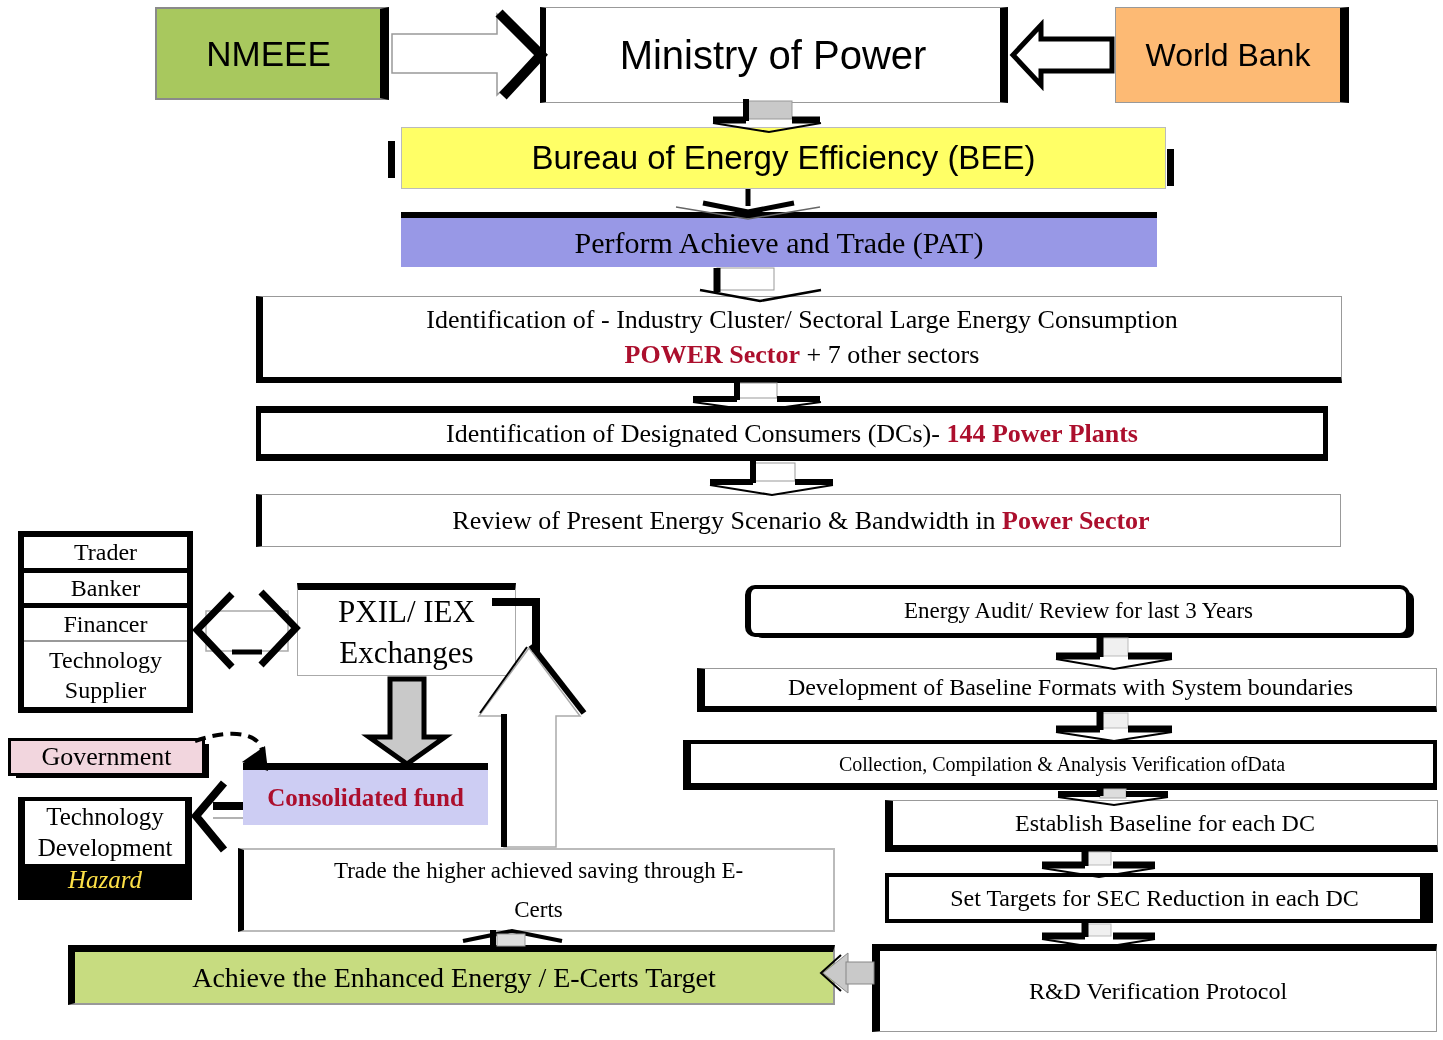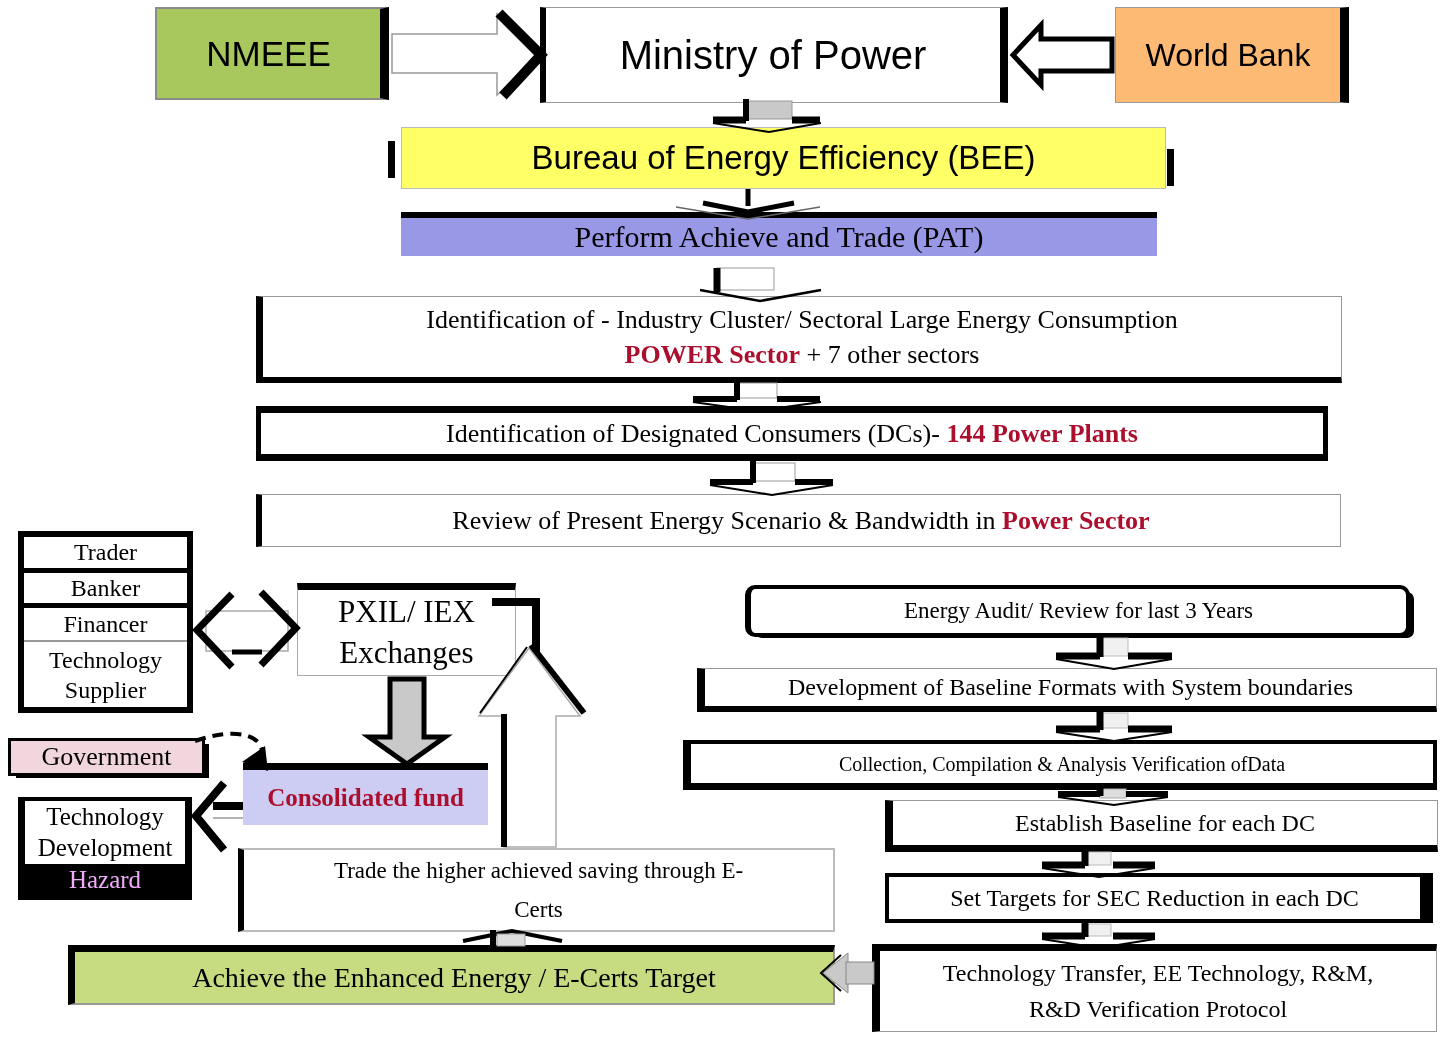--- a/index.html
+++ b/index.html
@@ -17,21 +17,21 @@
          border:2px solid #8a8a8a;border-right:9px solid #000;font-size:35px;}
   #ministry{left:540px;top:7px;width:468px;height:96px;border:1px solid #999;
          border-left:6px solid #000;border-right:8px solid #000;font-size:40px;}
   #worldbank{left:1115px;top:7px;width:234px;height:96px;background:#fdba74;
          border:1px solid #999;border-right:9px solid #000;font-size:32px;}
   #bee{left:401px;top:127px;width:765px;height:62px;background:#ffff66;
          border:1px solid #bbb;font-size:33px;}
   .tick{position:absolute;background:#000;z-index:4;}
   #bee-tick-l{left:388px;top:141px;width:7px;height:37px;}
   #bee-tick-r{left:1167px;top:149px;width:7px;height:37px;}
-  #pat{left:401px;top:212px;width:756px;height:44px;background:#9898e6;
+  #pat{left:401px;top:212px;width:756px;height:55px;background:#9898e6;
          border-top:6px solid #000;font-size:30px;}
   #ident{left:256px;top:296px;width:1086px;height:87px;border:1px solid #999;
          border-left:7px solid #000;border-bottom:6px solid #000;font-size:26px;line-height:1.35;}
   #dcs{left:256px;top:406px;width:1072px;height:55px;border:5px solid #000;
          border-top-width:7px;border-bottom-width:7px;font-size:26px;}
   #review{left:256px;top:494px;width:1085px;height:53px;border:1px solid #999;
          border-left:6px solid #000;font-size:26px;}
   #stakeholders{left:18px;top:531px;width:175px;height:182px;border:6px solid #000;
          font-size:24px;flex-direction:column;align-items:stretch;justify-content:flex-start;}
   .srow{display:flex;align-items:center;justify-content:center;}
@@ -42,21 +42,21 @@
   #pxil{left:297px;top:583px;width:219px;height:93px;border:1px solid #aaa;
          border-top:7px solid #000;font-size:31px;line-height:1.3;}
   #government{left:8px;top:738px;width:197px;height:38px;background:#f2d6de;
          border:3px solid #000;box-shadow:6px 4px 0 -2px #000;font-size:26px;}
   #fund{left:243px;top:763px;width:245px;height:62px;background:#cdcdf3;
          border-top:7px solid #000;font-size:25px;}
   #techdev{left:18px;top:797px;width:174px;height:103px;border:4px solid #000;
          border-left-width:7px;border-right-width:7px;flex-direction:column;
          align-items:stretch;justify-content:flex-start;font-size:25px;}
   .td-white{flex:1;display:flex;flex-direction:column;align-items:center;justify-content:center;line-height:1.25;}
-  .td-hazard{height:34px;background:#000;color:#f0abfc;display:flex;align-items:center;justify-content:center;}
+  .td-hazard{height:34px;background:#000;color:#fde047;display:flex;align-items:center;justify-content:center;font-style:italic;}
   #trade{left:238px;top:848px;width:597px;height:84px;border:2px solid #bbb;
          border-left:6px solid #000;font-size:23px;line-height:1.7;}
   #achieve{left:68px;top:945px;width:767px;height:60px;background:#c7dc80;
          border:2px solid #999;border-top:7px solid #000;border-left:7px solid #000;font-size:28px;}
   #audit{left:745px;top:585px;width:665px;height:52px;border:4px solid #000;
          border-left:6px solid #000;border-radius:10px;box-shadow:7px 4px 0 -3px #000;font-size:23px;}
   #formats{left:697px;top:668px;width:740px;height:44px;border:1px solid #999;
          border-left:8px solid #000;border-bottom:6px solid #000;font-size:24px;}
   #collection{left:683px;top:740px;width:754px;height:50px;border:4px solid #000;
          border-left:8px solid #000;border-bottom:7px solid #000;font-size:20px;}
@@ -156,21 +156,20 @@
   <div class="box" id="collection">
     <span>Collection,  Compilation  &amp; Analysis  Verification ofData</span>
   </div>
   <div class="box" id="establish">
     <span>Establish Baseline for each DC</span>
   </div>
   <div class="box" id="settargets">
     <span>Set Targets  for SEC  Reduction in each  DC</span>
   </div>
   <div class="box col" id="techtransfer">
-    <span>Technology Transfer, EE Technology,  R&amp;M,</span>
     <span>R&amp;D Verification Protocol</span>
   </div>
 
   <svg class="overlay" width="1443" height="1040" viewBox="0 0 1443 1040">
 
     <g>
       <path d="M392,34 H497 V14 L539,55 L497,95 V73 H392 Z" fill="#fff" stroke="#999" stroke-width="1.5"></path>
       <path d="M499,13 L541,55 L503,96" fill="none" stroke="#000" stroke-width="10"></path>
     </g>
 

